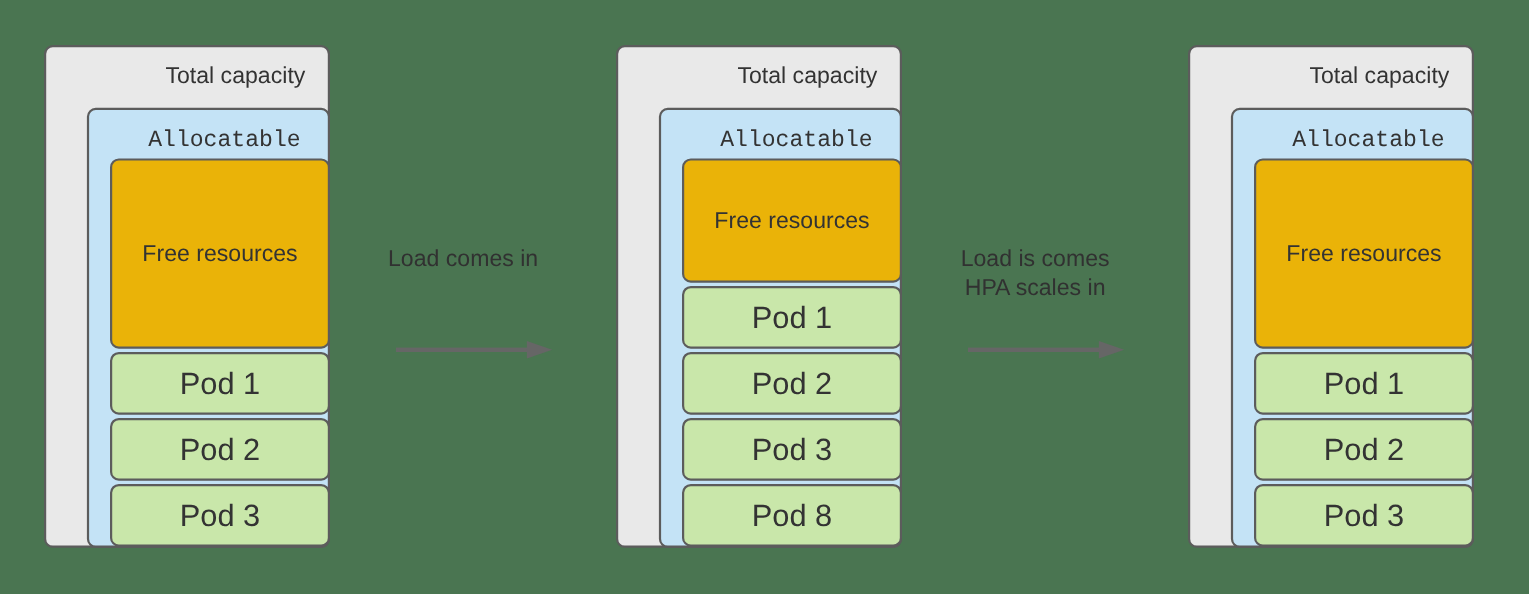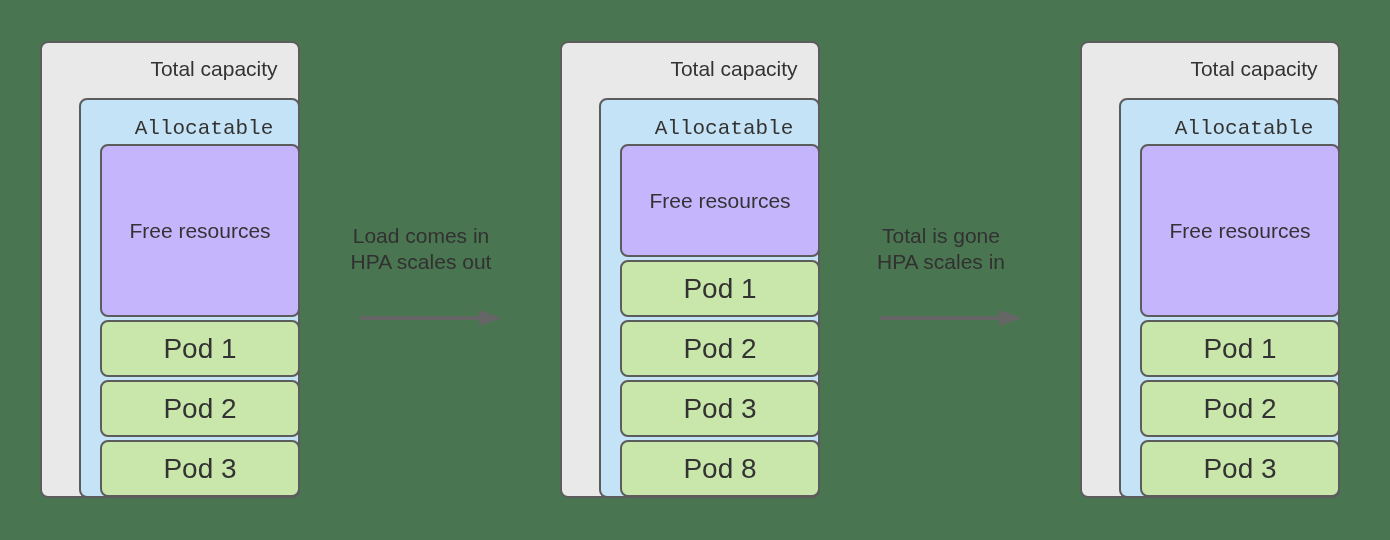--- a/index.html
+++ b/index.html
@@ -10,21 +10,21 @@
     color:#333333;
   }
   .node{position:absolute;top:41px;width:308px;height:457px;}
   .layer{
     position:absolute;box-sizing:border-box;
     border:2px solid #5c5c5c;border-radius:8px;
   }
   .capacity{left:0;top:0;width:260px;height:457px;background:#e9e9e9;}
   .alloc{left:39px;top:57px;width:221px;height:400px;background:#c4e3f6;}
   .free{
-    left:60px;top:103px;width:200px;background:#c4b5fd;
+    left:60px;top:103px;width:200px;background:#eab308;
     display:flex;align-items:center;justify-content:center;
     font-size:21px;
   }
   .pod{
     position:absolute;box-sizing:border-box;
     left:60px;width:200px;height:57px;background:#c9e7aa;
     border:2px solid #5c5c5c;border-radius:8px;
     display:flex;align-items:center;justify-content:center;
     font-size:28px;
   }
@@ -59,21 +59,20 @@
   <div class="alloc-title">Allocatable</div>
   <div class="layer free" style="height:173px">Free resources</div>
   <div class="pod" style="top:279px">Pod 1</div>
   <div class="pod" style="top:339px">Pod 2</div>
   <div class="pod" style="top:399px">Pod 3</div>
 </section>
 
 <div class="transition" style="left:300px">
   <div class="t-text">
     <div>Load comes in</div>
-    <div>HPA scales out</div>
   </div>
   <div class="arrow">
     <div class="shaft"></div>
     <div class="head"></div>
   </div>
 </div>
 
 <section class="node" style="left:560px">
   <div class="layer capacity"></div>
   <div class="layer alloc"></div>
@@ -81,21 +80,21 @@
   <div class="alloc-title">Allocatable</div>
   <div class="layer free" style="height:113px">Free resources</div>
   <div class="pod" style="top:219px">Pod 1</div>
   <div class="pod" style="top:279px">Pod 2</div>
   <div class="pod" style="top:339px">Pod 3</div>
   <div class="pod" style="top:399px">Pod 8</div>
 </section>
 
 <div class="transition" style="left:820px">
   <div class="t-text">
-    <div>Total is gone</div>
+    <div>Load is comes</div>
     <div>HPA scales in</div>
   </div>
   <div class="arrow">
     <div class="shaft"></div>
     <div class="head"></div>
   </div>
 </div>
 
 <section class="node" style="left:1080px">
   <div class="layer capacity"></div>

